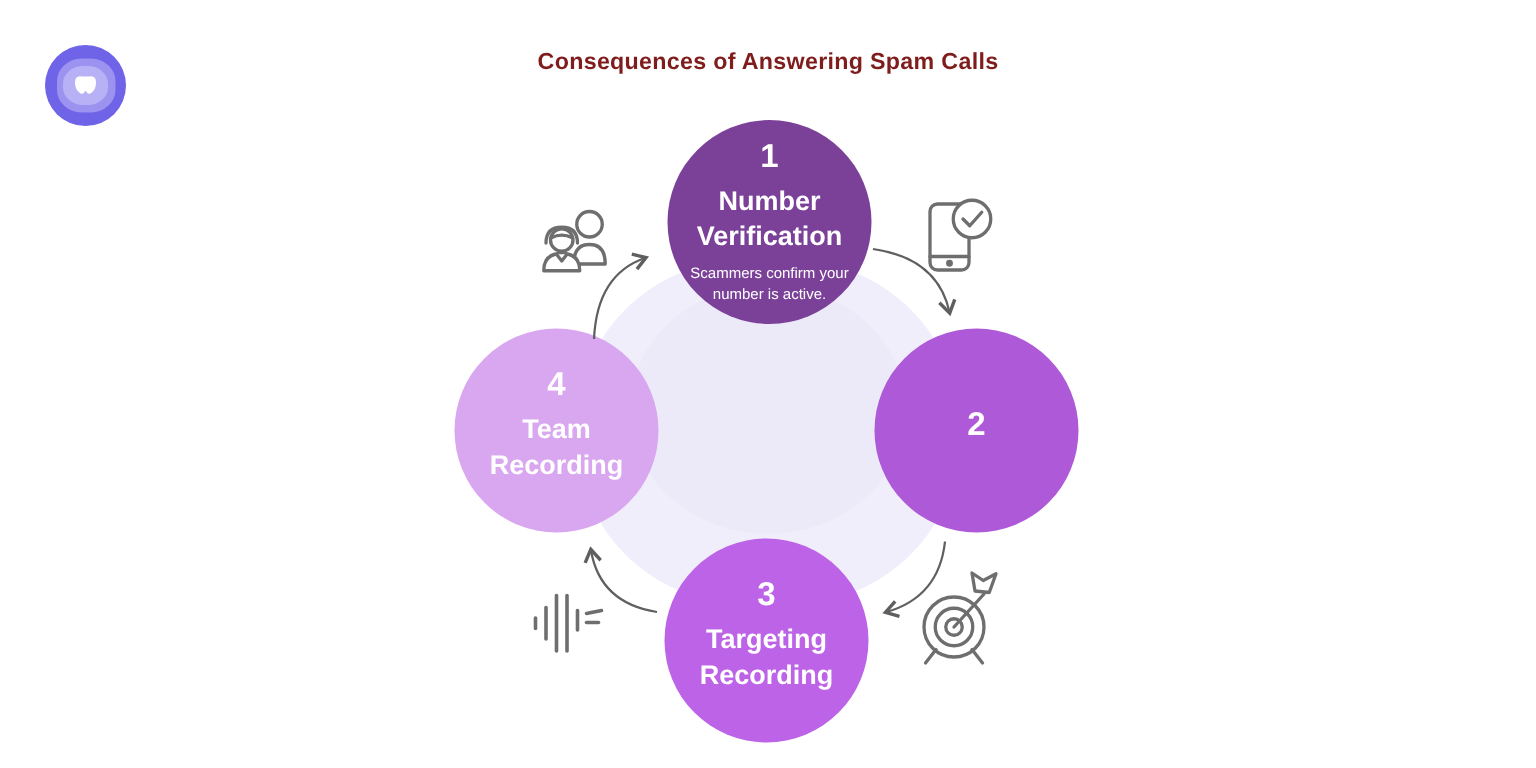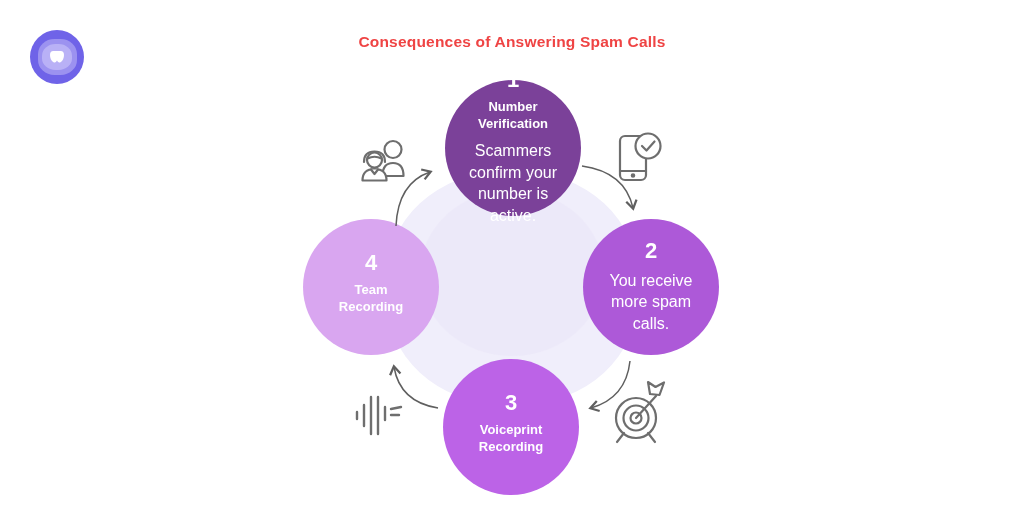--- a/index.html
+++ b/index.html
@@ -2,41 +2,41 @@
 <html><head>
 <meta charset="utf-8">
 <style>
   html,body{margin:0;padding:0;background:#ffffff;}
   #canvas{
     position:relative;width:1024px;height:512px;background:#ffffff;
     font-family:"Liberation Sans",sans-serif;overflow:hidden;
   }
   .page-title{
     position:absolute;top:33px;left:0;right:0;text-align:center;
-    font-size:15.5px;font-weight:bold;color:#ef4444;letter-spacing:.2px;
+    font-size:15.5px;font-weight:bold;color:#7f1d1d;letter-spacing:.2px;
   }
   
   .logo{position:absolute;left:30px;top:30px;width:54px;height:54px;border-radius:50%;
     display:flex;align-items:center;justify-content:center;}
   .logo-mid{width:39px;height:36px;border-radius:42%;display:flex;align-items:center;justify-content:center;}
   .logo-inner{width:30px;height:26px;border-radius:45%;display:flex;align-items:center;justify-content:center;}
   
   .blob-outer{position:absolute;left:386px;top:172px;width:252px;height:232px;
     border-radius:46%;z-index:1;}
   .blob-inner{position:absolute;left:420px;top:190px;width:184px;height:166px;
     background:#e9e5f7;opacity:.55;border-radius:50%;z-index:1;}
   
   .step-circle{
     position:absolute;width:136px;height:136px;border-radius:50%;z-index:2;
     display:flex;flex-direction:column;align-items:center;justify-content:center;
     text-align:center;color:#ffffff;
   }
   .step-number{font-size:22px;font-weight:bold;line-height:1;margin-bottom:8px;}
-  .step-title{font-size:13px;font-weight:bold;line-height:1.3;max-width:100px;margin-bottom:7px;}
-  .step-desc{font-size:16px;line-height:1.35;max-width:116px;}
+  .step-title{font-size:18px;font-weight:bold;line-height:1.3;max-width:100px;margin-bottom:7px;}
+  .step-desc{font-size:10px;line-height:1.35;max-width:116px;}
   .c1{left:445px;top:80px;}
   .c2{left:583px;top:219px;}
   .c3{left:443px;top:359px;}
   .c4{left:303px;top:219px;}
   
   .icon{position:absolute;z-index:2;line-height:0;}
   .icon-people{left:356px;top:136px;}
   .icon-phone{left:606px;top:128px;}
   .icon-target{left:604px;top:376px;}
   .icon-wave{left:350px;top:392px;}
@@ -63,26 +63,25 @@
   <div class="blob-inner"></div>
 
   <div class="step-circle c1" style="background-color: rgb(123, 65, 153);">
     <div class="step-number">1</div>
     <div class="step-title">Number Verification</div>
     <div class="step-desc">Scammers confirm your number is active.</div>
   </div>
 
   <div class="step-circle c2" style="background-color: rgb(173, 89, 216);">
     <div class="step-number">2</div>
-    <div class="step-desc">You receive more spam calls.</div>
   </div>
 
   <div class="step-circle c3" style="background-color: rgb(188, 99, 231);">
     <div class="step-number">3</div>
-    <div class="step-title">Voiceprint Recording</div>
+    <div class="step-title">Targeting Recording</div>
   </div>
 
   <div class="step-circle c4" style="background-color: rgb(217, 166, 240);">
     <div class="step-number">4</div>
     <div class="step-title">Team Recording</div>
   </div>
 
   <div class="icon icon-people">
     <svg width="58" height="58" viewBox="0 0 58 58" fill="none" stroke="#6e6e6e" stroke-width="2.2" stroke-linecap="round" stroke-linejoin="round">
       <circle cx="37" cy="13.5" r="8.5"></circle>

